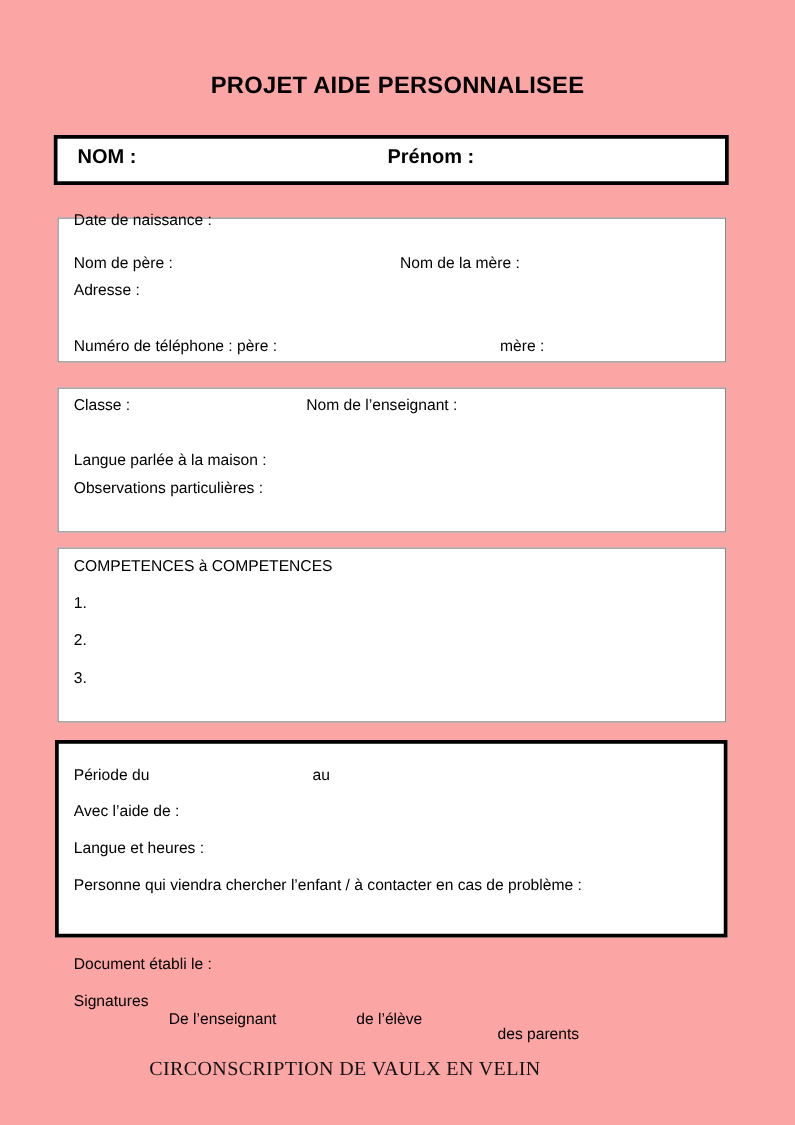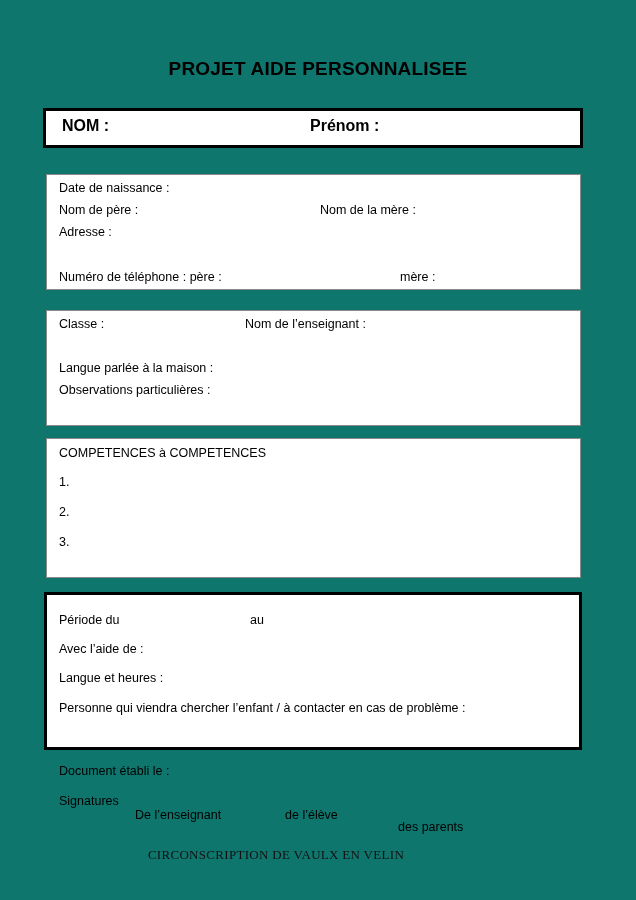--- a/index.html
+++ b/index.html
@@ -11,21 +11,21 @@
     width: 636px;
     height: 900px;
     position: relative;
     font-family: "Liberation Sans", sans-serif;
     color: #000000;
     overflow: hidden;
   }
   .page {
     position: absolute;
     inset: 0;
-    background: #0f766e;
+    background: #fca5a5;
   }
 
   
   .doc-title {
     position: absolute;
     left: 0;
     top: 58px;
     width: 636px;
     text-align: center;
     font-size: 19px;
@@ -60,21 +60,21 @@
     line-height: 14px;
     white-space: nowrap;
   }
   .t.bold { font-weight: normal; }
 
   
   .nom-label    { left: 62px;  top: 119px; font-size: 16px; font-weight: bold; }
   .prenom-label { left: 310px; top: 119px; font-size: 16px; font-weight: bold; }
 
   
-  .id-birth   { left: 59px;  top: 181px; }
+  .id-birth   { left: 59px;  top: 169px; }
   .id-father  { left: 59px;  top: 203px; }
   .id-mother  { left: 320px; top: 203px; }
   .id-address { left: 59px;  top: 225px; }
   .id-phone   { left: 59px;  top: 270px; }
   .id-phone-m { left: 400px; top: 270px; }
 
   
   .cl-classe   { left: 59px;  top: 317px; }
   .cl-teacher  { left: 245px; top: 317px; }
   .cl-language { left: 59px;  top: 361px; }
@@ -101,21 +101,21 @@
   .ft-parents    { left: 398px; top: 808px; margin-top: 12px; }
 
   
   .ft-credit {
     position: absolute;
     left: 0;
     top: 847px;
     width: 552px;
     text-align: center;
     font-family: "Liberation Serif", serif;
-    font-size: 13px;
+    font-size: 16px;
     letter-spacing: 0.3px;
     color: #111111;
   }
 </style>
 </head>
 <body>
 
 <div class="page">
 
   <div class="doc-title">PROJET AIDE PERSONNALISEE</div>

